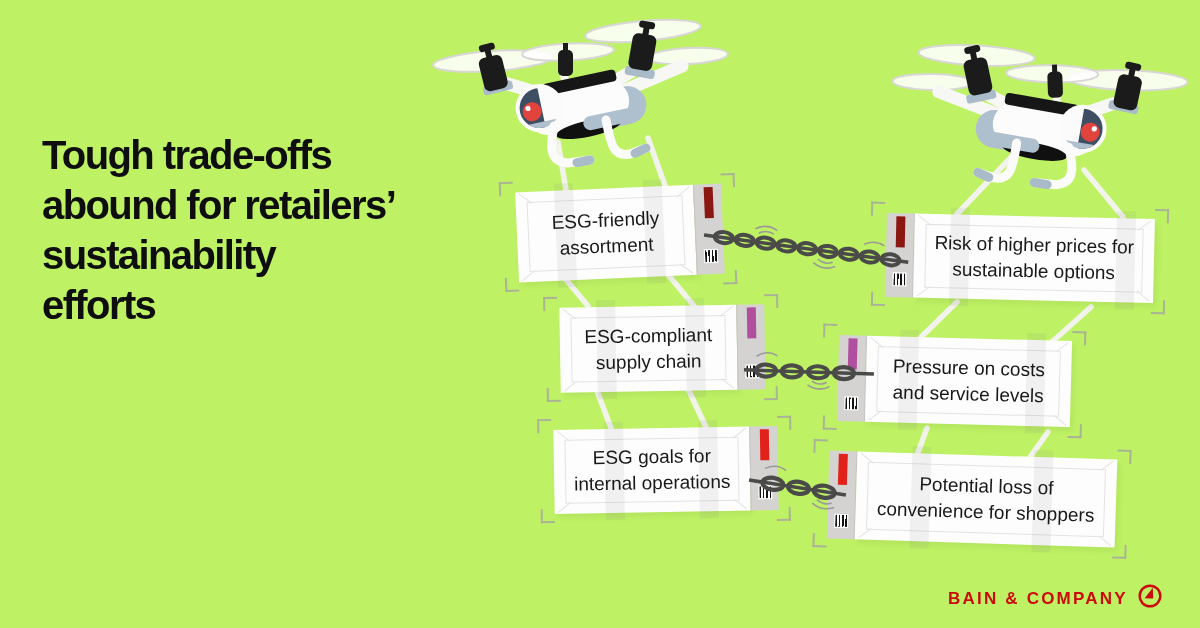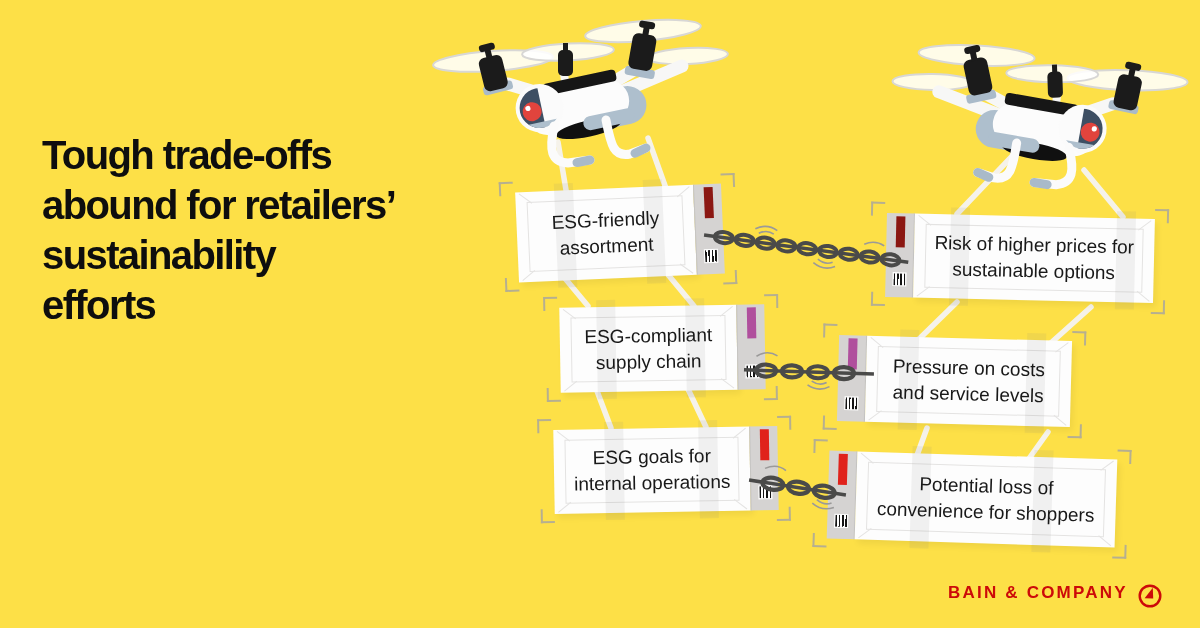--- a/index.html
+++ b/index.html
@@ -1,17 +1,17 @@
 <!DOCTYPE html>
 <html><head>
 <meta charset="utf-8">
 <style>
   html,body{margin:0;padding:0;}
   .canvas{position:relative;width:1200px;height:628px;overflow:hidden;
-          font-family:"Liberation Sans","DejaVu Sans",sans-serif;background:#fde047;}
+          font-family:"Liberation Sans","DejaVu Sans",sans-serif;background:#bef264;}
   svg.layer{position:absolute;left:0;top:0;pointer-events:none;}
   
   .headline{position:absolute;left:42px;top:130px;width:470px;margin:0;
             font-size:40px;line-height:50px;font-weight:700;letter-spacing:-1.6px;
             color:#0e0e0e;white-space:pre-line;z-index:6;}
   .subtitle{position:absolute;left:42px;top:366px;width:440px;margin:0;
             font-size:25px;line-height:34px;font-weight:400;color:#1b1b1b;
             white-space:pre-line;z-index:6;}
   
   .banner{position:absolute;display:flex;z-index:3;}
@@ -38,21 +38,21 @@
            width:12px;height:12px;background:repeating-linear-gradient(90deg,#141414 0 1.6px,#fff 1.6px 3.4px);
            outline:1px solid #fff;}
   .ck{position:absolute;width:12px;height:12px;border:0 solid #a5a4a3;opacity:.8;}
   .ck-tl{left:-16px;top:-11px;border-top-width:2px;border-left-width:2px;}
   .ck-tr{right:-14px;top:-10px;border-top-width:2px;border-right-width:2px;}
   .ck-bl{left:-14px;bottom:-9px;border-bottom-width:2px;border-left-width:2px;}
   .ck-br{right:-12px;bottom:-11px;border-bottom-width:2px;border-right-width:2px;}
   
   .drone{position:absolute;z-index:4;overflow:visible;}
   
-  .brand{position:absolute;left:948px;top:583px;display:flex;align-items:flex-start;
+  .brand{position:absolute;left:948px;top:583px;display:flex;align-items:flex-end;
          gap:9px;z-index:6;}
   .brand-name{font-size:17px;font-weight:700;letter-spacing:2.2px;}
 </style>
 </head>
 <body>
 
 <div class="canvas">
 
   <svg class="layer" width="1200" height="628" style="z-index:1">
     <g stroke="#f5f4f3" stroke-width="5.5" stroke-linecap="round" opacity="0.95">

